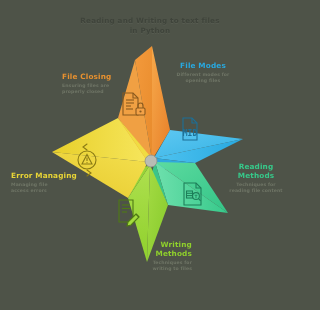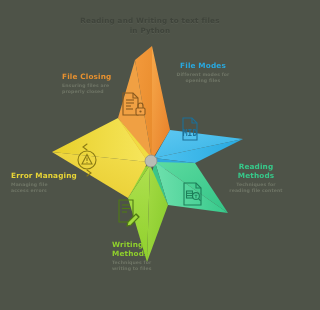--- a/index.html
+++ b/index.html
@@ -29,21 +29,21 @@
     font-size:4.6px;font-weight:bold;line-height:6px;
     color:#6f7566;letter-spacing:.1px;
   }
   .lbl .desc span{display:block;}
 
   
   #lbl-file-modes{left:163px;top:61px;width:80px;text-align:center;}
   #lbl-file-closing{left:28px;top:72px;width:86px;text-align:left;margin-left:34px;}
   #lbl-error-handling{left:11px;top:171px;width:84px;text-align:left;}
   #lbl-reading-methods{left:216px;top:152px;width:80px;text-align:center;margin-top:10px;}
-  #lbl-writing-methods{left:112px;top:240px;width:80px;text-align:left;}
+  #lbl-writing-methods{left:112px;top:240px;width:80px;text-align:right;}
 </style>
 </head>
 <body>
 
 <svg id="canvas" viewBox="0 0 300 310">
   <defs>
     <linearGradient id="gOrange" x1="0" y1="0" x2="1" y2="1">
       <stop offset="0%" stop-color="#f6a84a"></stop>
         <stop offset="100%" stop-color="#e87f28"></stop>
     </linearGradient>

